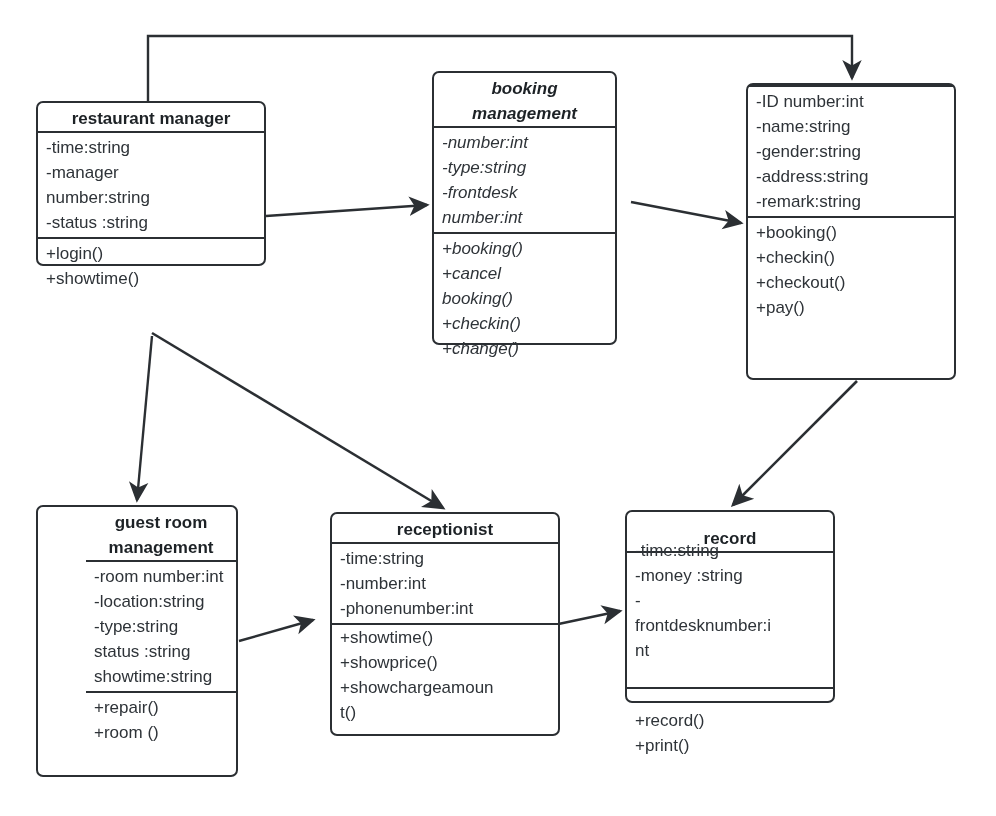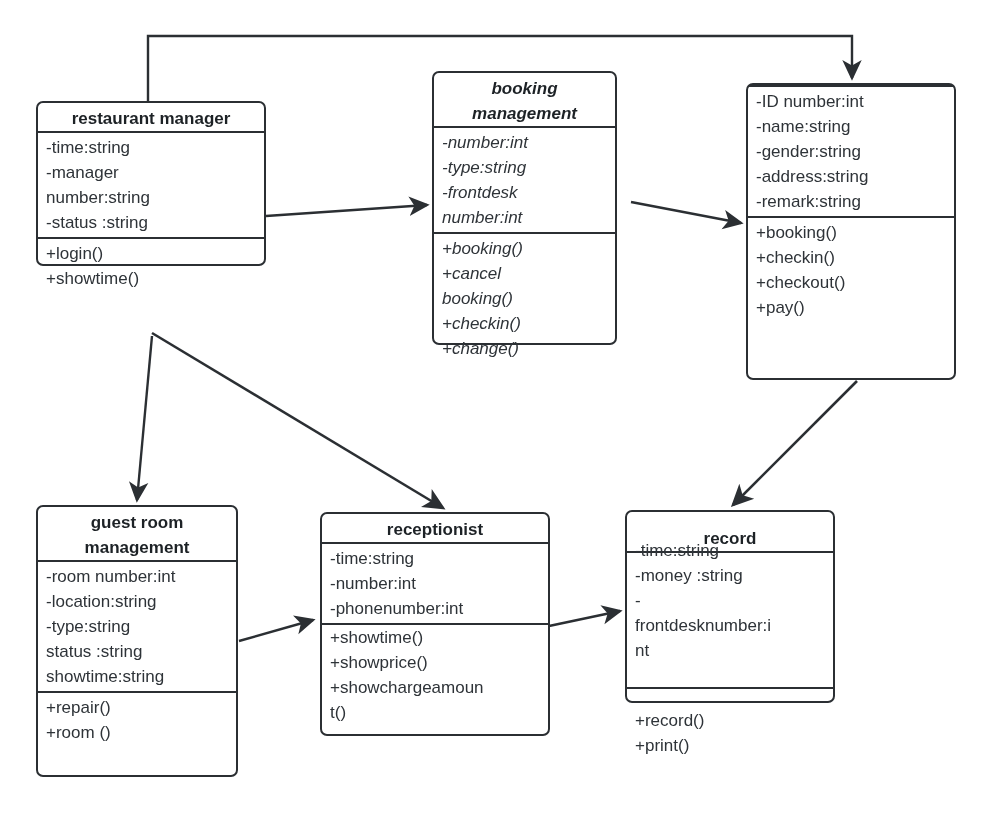--- a/index.html
+++ b/index.html
@@ -58,22 +58,22 @@
     padding: 2px 0 2px 8px;
     white-space: pre-line;
   }
   .uml-section.tight { padding-top: 0; padding-bottom: 0; }
   .sec-attrs, .sec-ops { position: relative; }
 
   
   #box-restaurant-manager { left: 36px;  top: 101px; width: 230px; height: 165px; }
   #box-booking-management { left: 432px; top: 71px;  width: 185px; height: 274px; font-style: italic; }
   #box-customer           { left: 746px; top: 83px;  width: 210px; height: 297px; }
-  #box-guest-room         { left: 36px;  top: 505px; width: 202px; height: 272px; }
-  #box-receptionist       { left: 320px; top: 512px; width: 230px; height: 224px; }
+  #box-guest-room         { left: 36px;  top: 505px; width: 202px; height: 272px; padding-left: 48px; }
+  #box-receptionist       { left: 330px; top: 512px; width: 230px; height: 224px; }
   #box-record             { left: 625px; top: 510px; width: 210px; height: 193px; }
 
   
   #box-record .uml-title { padding-top: 14px; }
   #record-attrs {
     position: absolute;
     left: 8px;
     top: 26px;
     width: 200px;
     font-size: 17px;

